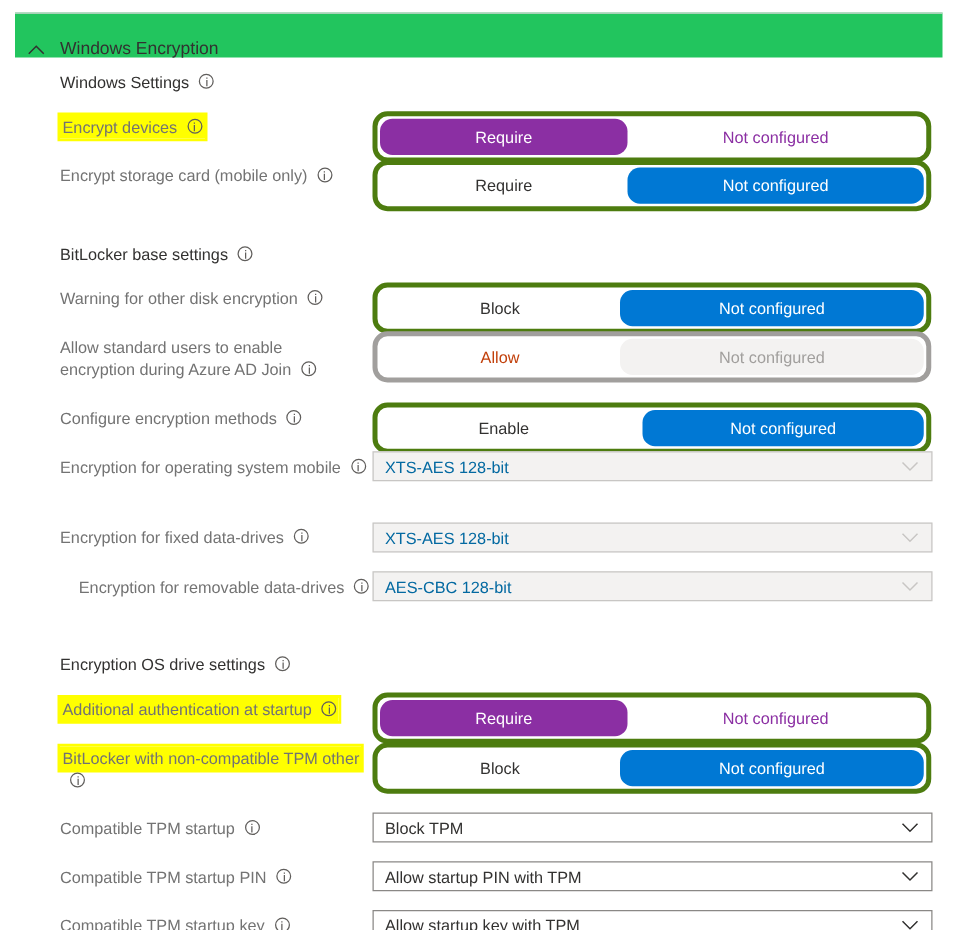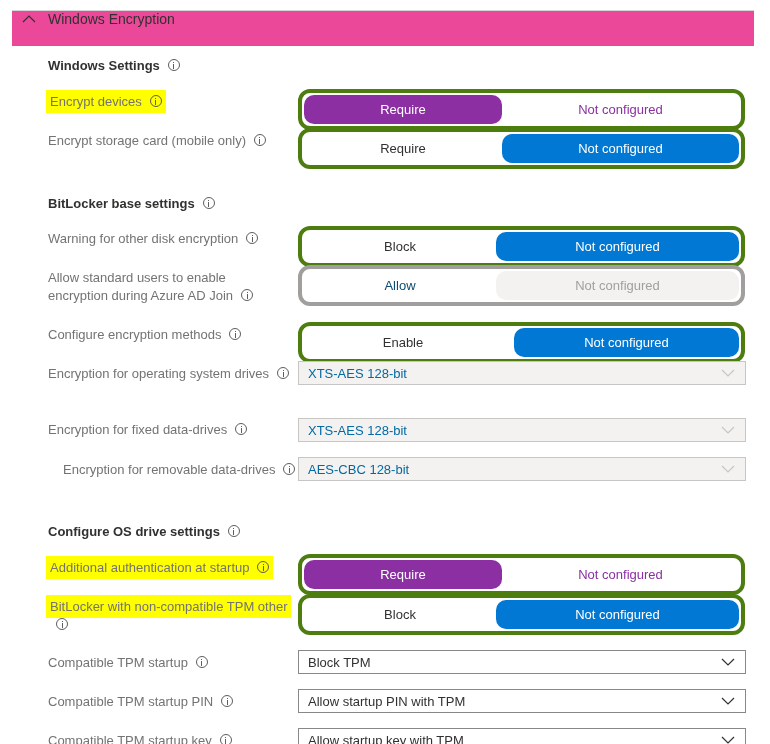--- a/index.html
+++ b/index.html
@@ -6,22 +6,22 @@
     html, body {
       width: 770px; height: 744px; overflow: hidden;
       background: #ffffff;
       font-family: "Liberation Sans", "DejaVu Sans", sans-serif;
       font-size: 13px; color: #323130;
     }
     .page { position: relative; width: 770px; height: 744px; }
 
     .section-header {
       position: absolute; left: 12px; top: 10px; width: 742px; height: 36px;
-      background: #ec4899; border-top: 1px solid #d6d6d6;
-      display: flex; align-items: flex-start; cursor: pointer;
+      background: #22c55e; border-top: 1px solid #d6d6d6;
+      display: flex; align-items: flex-end; cursor: pointer;
     }
     .section-header .chevron {
       width: 14px; height: 14px; margin-left: 10px; margin-right: 12px;
       display: inline-flex; align-items: center; justify-content: center;
     }
     .section-header .title { font-size: 14px; color: #323130; }
     .label {
       position: absolute; left: 48px; font-size: 13px; color: #737373;
       line-height: 18px; white-space: nowrap;
     }
@@ -30,37 +30,37 @@
     .info {
       display: inline-block; width: 12px; height: 12px; border: 1px solid #605e5c;
       border-radius: 50%; position: relative; vertical-align: -1px; margin-left: 8px;
     }
     .info::before {
       content: ""; position: absolute; left: 4.5px; top: 4px; width: 1px; height: 5px; background: #605e5c;
     }
     .info::after {
       content: ""; position: absolute; left: 4.5px; top: 2px; width: 1px; height: 1px; background: #605e5c;
     }
-    .group-heading { position: absolute; left: 48px; font-size: 13px; color: #323130; line-height: 18px; font-weight: bold; }
+    .group-heading { position: absolute; left: 48px; font-size: 13px; color: #323130; line-height: 18px; }
 
     .toggle {
       position: absolute; left: 298px; width: 447px; height: 41px;
       border: 4px solid #4d7c0f; border-radius: 12px; background: #fff;
       display: flex; align-items: stretch; padding: 2px;
     }
     .toggle .seg {
       flex: 1; display: flex; align-items: center; justify-content: center;
       font-size: 13px; color: #323130; border-radius: 10px; cursor: pointer;
     }
     .toggle .seg.left { flex: 0 0 198px; }
     .toggle .seg.sel-purple { background: #8b2fa3; color: #ffffff; }
     .toggle .seg.txt-purple { color: #8b2fa3; }
     .toggle .seg.sel-blue { background: #0078d4; color: #ffffff; }
     .toggle.disabled { border-color: #a19f9d; }
-    .toggle.disabled .seg { color: #0c4a6e; }
+    .toggle.disabled .seg { color: #c2410c; }
     .toggle.disabled .seg.sel-grey { background: #f3f2f1; color: #a19f9d; }
 
     .dropdown {
       position: absolute; left: 298px; width: 448px; height: 24px;
       border: 1px solid #8a8886; background: #fff;
       display: flex; align-items: center; padding-left: 9px; cursor: pointer;
       font-size: 13px; color: #323130;
     }
     .dropdown.disabled { background: #f3f2f1; border-color: #c8c6c4; color: #0369a1; cursor: default; }
     .dropdown .caret { position: absolute; right: 10px; top: 6px; width: 14px; height: 10px; }
@@ -121,21 +121,21 @@
 
   <div class="label" style="top:326px;">
     <span>Configure encryption methods</span><span class="info"></span>
   </div>
   <div class="toggle" style="top:322px;gap:12px;">
     <div class="seg left">Enable</div>
     <div class="seg sel-blue">Not configured</div>
   </div>
 
   <div class="label wrap" style="top:365px; width:245px;">
-    <span>Encryption for operating system drives</span><span class="info" style="margin-left:8px;"></span>
+    <span>Encryption for operating system mobile</span><span class="info" style="margin-left:8px;"></span>
   </div>
   <div class="dropdown disabled" style="top:361px;">
     <span>XTS-AES 128-bit</span>
     <svg class="caret" viewBox="0 0 14 10">
         <polyline points="1,2 7,8 13,2" fill="none" stroke="#c8c6c4" stroke-width="1.2"></polyline>
       </svg>
   </div>
 
   <div class="label" style="top:421px;">
     <span>Encryption for fixed data-drives</span><span class="info"></span>
@@ -151,21 +151,21 @@
     <span>Encryption for removable data-drives</span><span class="info"></span>
   </div>
   <div class="dropdown disabled" style="top:457px;">
     <span>AES-CBC 128-bit</span>
     <svg class="caret" viewBox="0 0 14 10">
         <polyline points="1,2 7,8 13,2" fill="none" stroke="#c8c6c4" stroke-width="1.2"></polyline>
       </svg>
   </div>
 
   <div class="group-heading" style="top:523px;">
-    <span>Configure OS drive settings</span><span class="info"></span>
+    <span>Encryption OS drive settings</span><span class="info"></span>
   </div>
 
   <div class="label" style="top:559px;">
     <span class="hl"><span>Additional authentication at startup</span><span class="info"></span></span>
   </div>
   <div class="toggle" style="top:554px;">
     <div class="seg left sel-purple">Require</div>
     <div class="seg txt-purple">Not configured</div>
   </div>
 

